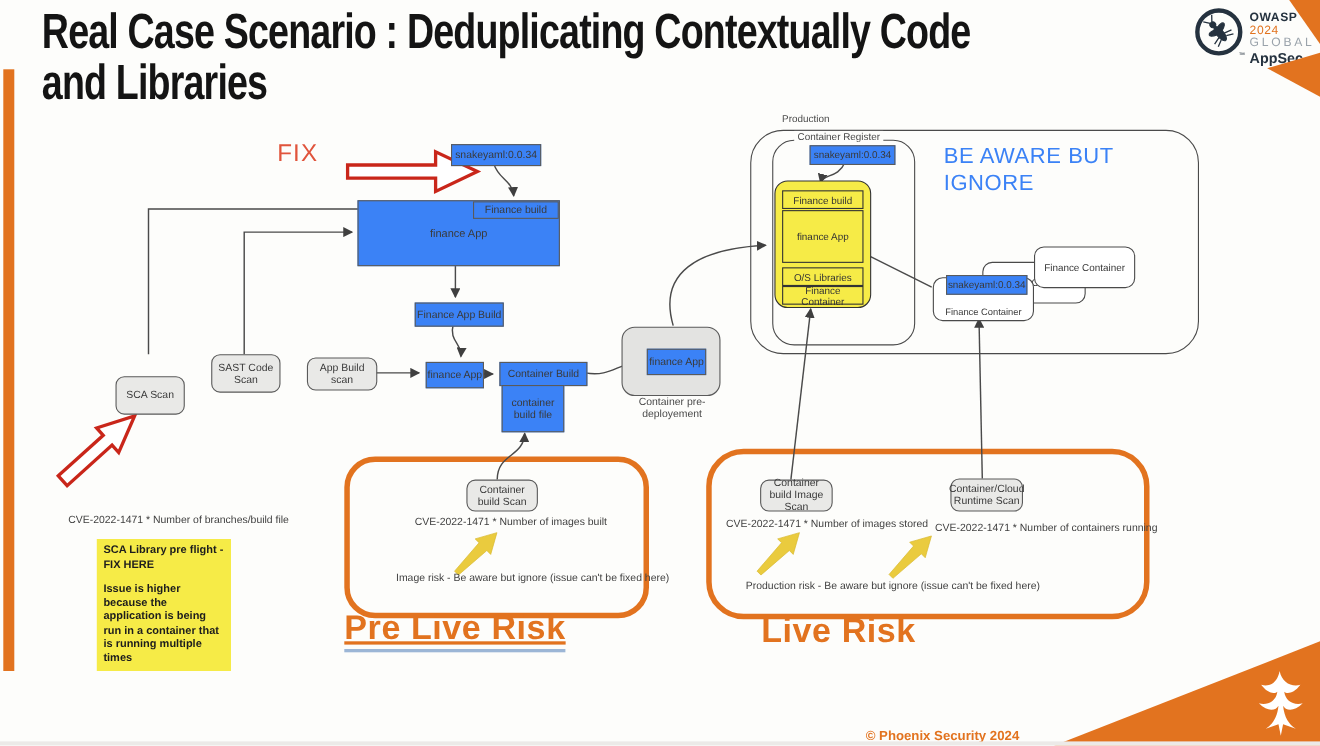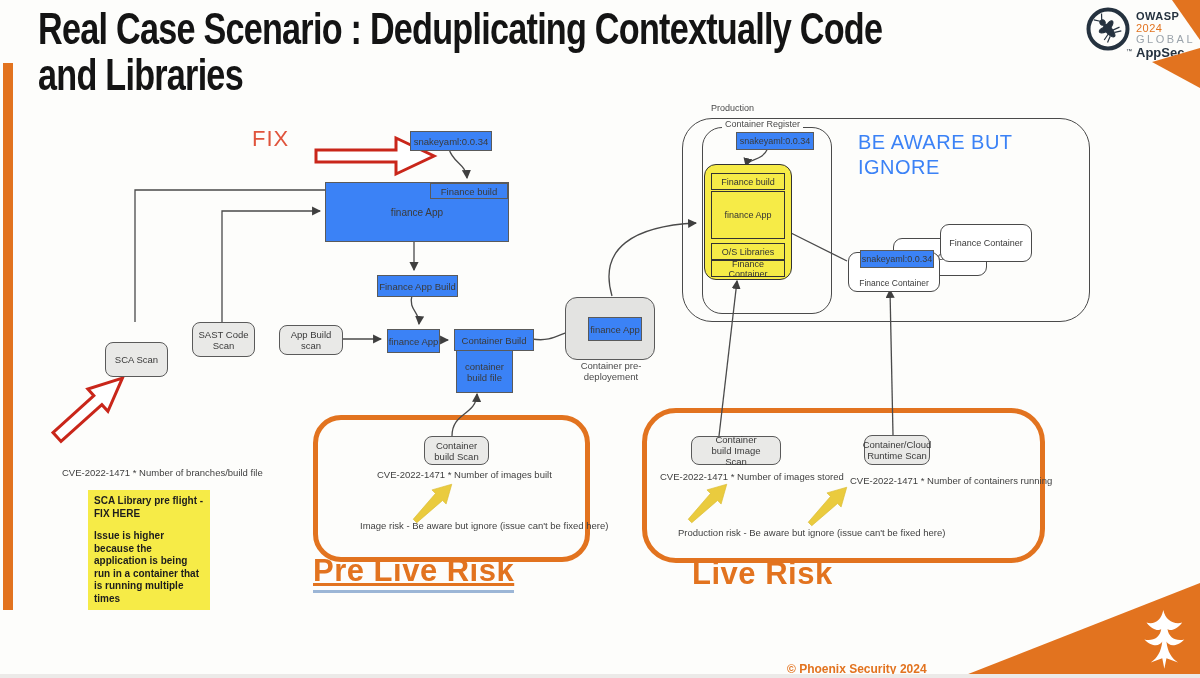--- a/index.html
+++ b/index.html
@@ -161,21 +161,21 @@
   <div class="abs ybox" style="left:711px;top:260px;width:72px;height:15px;">Finance Container</div>
 
   <div class="abs be-aware" style="left:858px;top:130px;width:160px;">BE AWARE BUT IGNORE</div>
 
   <div class="abs fcbox" style="left:893px;top:238px;width:92px;height:36px;">Finance Container</div>
   <div class="abs fcbox" style="left:940px;top:224px;width:90px;height:36px;">Finance Container</div>
   <div class="abs fcbox" style="left:848px;top:252px;width:90px;height:35px;align-items:flex-end;padding-bottom:3px;font-size:8.5px;">Finance Container</div>
   <div class="abs wbox" style="left:860px;top:250px;width:72px;height:16px;font-size:9px;">snakeyaml:0.0.34</div>
 
   <div class="abs gbox" style="left:424px;top:436px;width:57px;height:27px;padding:0 3px;">Container build Scan</div>
-  <div class="abs gbox" style="left:691px;top:436px;width:58px;height:27px;padding:0 15px;">Container build Image Scan</div>
+  <div class="abs gbox" style="left:691px;top:436px;width:58px;height:27px;padding:0 3px;">Container build Image Scan</div>
   <div class="abs gbox" style="left:864px;top:435px;width:58px;height:28px;padding:0 3px;">Container/Cloud Runtime Scan</div>
 
   <div class="abs cve" style="left:62px;top:467px;">CVE-2022-1471 * Number of branches/build file</div>
   <div class="abs cve" style="left:377px;top:469px;">CVE-2022-1471 * Number of images built</div>
   <div class="abs cve" style="left:360px;top:520px;">Image risk - Be aware but ignore (issue can't be fixed here)</div>
   <div class="abs cve" style="left:660px;top:471px;">CVE-2022-1471 * Number of images stored</div>
   <div class="abs cve" style="left:850px;top:475px;">CVE-2022-1471 * Number of containers running</div>
   <div class="abs cve" style="left:678px;top:527px;">Production risk - Be aware but ignore (issue can't be fixed here)</div>
 
   <div class="abs note" style="left:88px;top:490px;">

